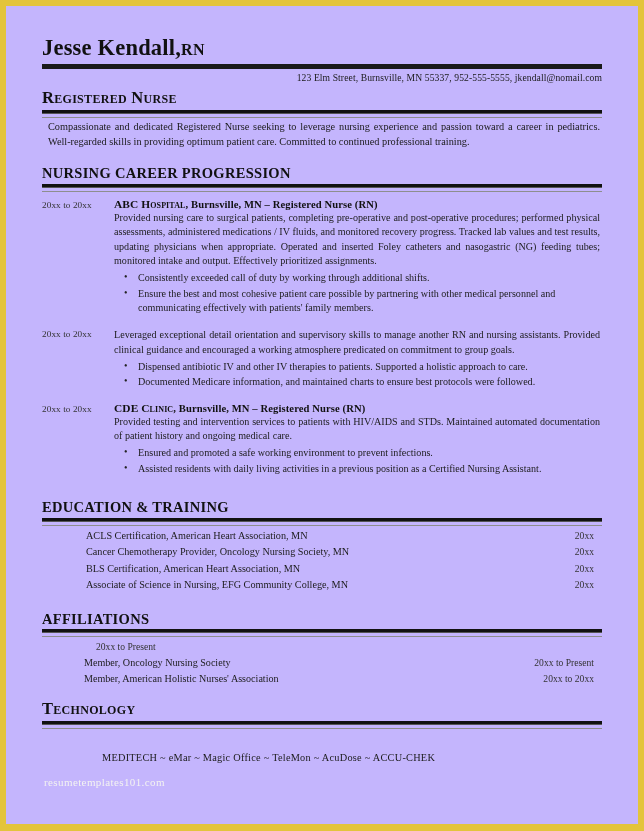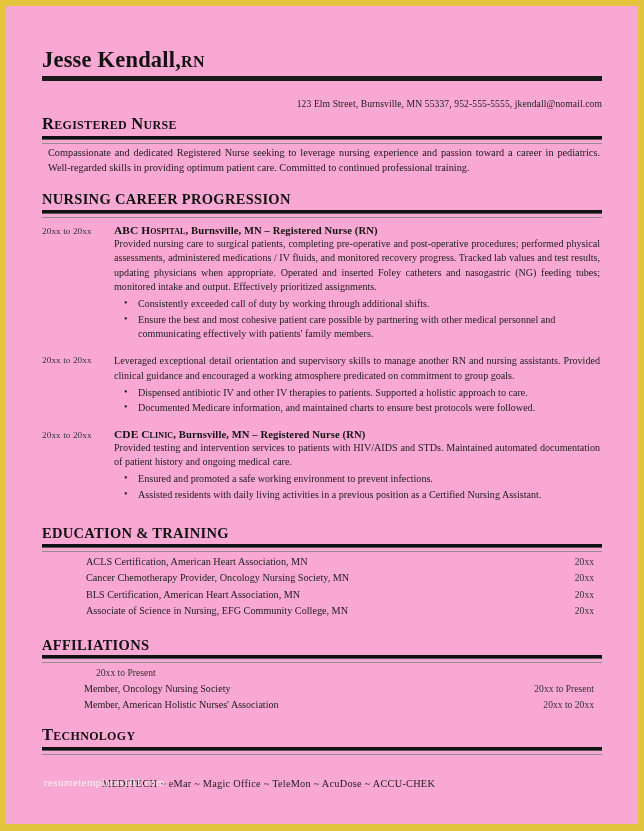--- a/index.html
+++ b/index.html
@@ -20,22 +20,22 @@
     box-sizing: border-box;
     background: #ffffff;
     border-left: 6px solid #e3c43c;
     border-right: 6px solid #e3c43c;
     border-top: 6px solid #e3c43c;
     border-bottom: 7px solid #e3c43c;
   }
   .page-sheet {
     position: absolute;
     top: 0; left: 0; right: 0; bottom: 0;
-    background: #f9a8d4;
-    padding: 42px 36px 0 36px;
+    background: #c4b5fd;
+    padding: 30px 36px 0 36px;
     box-sizing: border-box;
   }
 
   
   .name-line {
     font-size: 22.5px;
     font-weight: bold;
     letter-spacing: 0.2px;
     color: #111111;
     line-height: 1.05;
@@ -60,21 +60,21 @@
     top: 3px;
     height: 2px;
     background: rgba(120,120,120,0.45);
     z-index: -1;
   }
   .contact-line {
     text-align: right;
     font-size: 9.6px;
     color: #1b1b1b;
     letter-spacing: 0.1px;
-    margin-top: 17px;
+    margin-top: 3px;
     margin-bottom: 6px;
   }
 
   
   .section-head {
     font-size: 14.5px;
     font-weight: bold;
     color: #111111;
     letter-spacing: 0.3px;
     line-height: 1.15;

